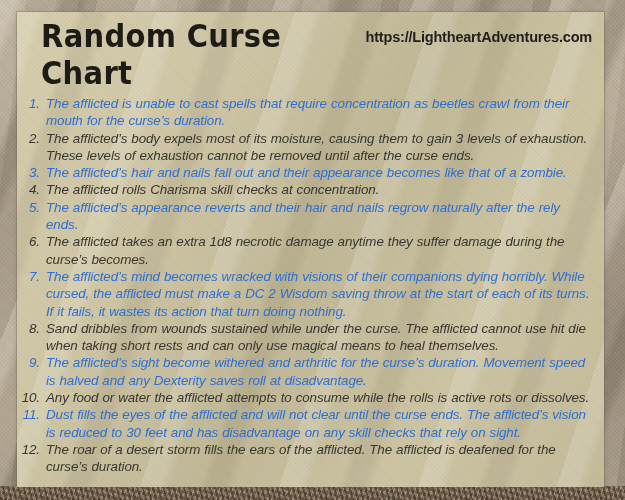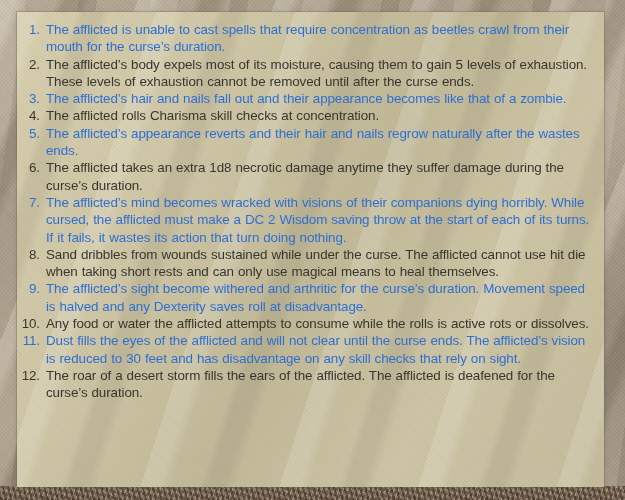--- a/index.html
+++ b/index.html
@@ -75,39 +75,43 @@
   }
 
   ol.curse-list {
     margin: 9px 0 0 0;
     padding: 0 8px 0 27px;
     font-size: 13.4px;
     line-height: 17.3px;
     letter-spacing: -0.1px;
     word-spacing: 0.4px;
   }
-  ol.curse-list li { padding-left: 2px; }
+  ol.curse-list li { padding-left: 2px; font-style: italic; }
   ol.curse-list li:nth-child(odd)  { color: #2e6fd2; }  
   ol.curse-list li:nth-child(even) { color: #38362f; }  
 </style>
 </head>
 <body>
 
 <div class="sand"></div>
 <div class="pebbles"></div>
 
 <div class="sheet">
+  <div class="header">
+    <h1 class="title">Random Curse Chart</h1>
+    <div class="url">https://LightheartAdventures.com</div>
+  </div>
 
   <ol class="curse-list">
     <li>The afflicted is unable to cast spells that require concentration as beetles crawl from their mouth for the curse’s duration.</li>
-    <li>The afflicted’s body expels most of its moisture, causing them to gain 5 levels of exhaustion. These levels of exhaustion cannot be removed until after the curse ends.</li>
+    <li>The afflicted’s body expels most of its moisture, causing them to gain 3 levels of exhaustion. These levels of exhaustion cannot be removed until after the curse ends.</li>
     <li>The afflicted’s hair and nails fall out and their appearance becomes like that of a zombie.</li>
     <li>The afflicted rolls Charisma skill checks at concentration.</li>
-    <li>The afflicted’s appearance reverts and their hair and nails regrow naturally after the wastes ends.</li>
-    <li>The afflicted takes an extra 1d8 necrotic damage anytime they suffer damage during the curse’s duration.</li>
+    <li>The afflicted’s appearance reverts and their hair and nails regrow naturally after the rely ends.</li>
+    <li>The afflicted takes an extra 1d8 necrotic damage anytime they suffer damage during the curse’s becomes.</li>
     <li>The afflicted’s mind becomes wracked with visions of their companions dying horribly. While cursed, the afflicted must make a DC 2 Wisdom saving throw at the start of each of its turns. If it fails, it wastes its action that turn doing nothing.</li>
     <li>Sand dribbles from wounds sustained while under the curse. The afflicted cannot use hit die when taking short rests and can only use magical means to heal themselves.</li>
     <li>The afflicted’s sight become withered and arthritic for the curse’s duration. Movement speed is halved and any Dexterity saves roll at disadvantage.</li>
     <li>Any food or water the afflicted attempts to consume while the rolls is active rots or dissolves.</li>
     <li>Dust fills the eyes of the afflicted and will not clear until the curse ends. The afflicted’s vision is reduced to 30 feet and has disadvantage on any skill checks that rely on sight.</li>
     <li>The roar of a desert storm fills the ears of the afflicted. The afflicted is deafened for the curse’s duration.</li>
   </ol>
 </div>
 
 </body></html>

